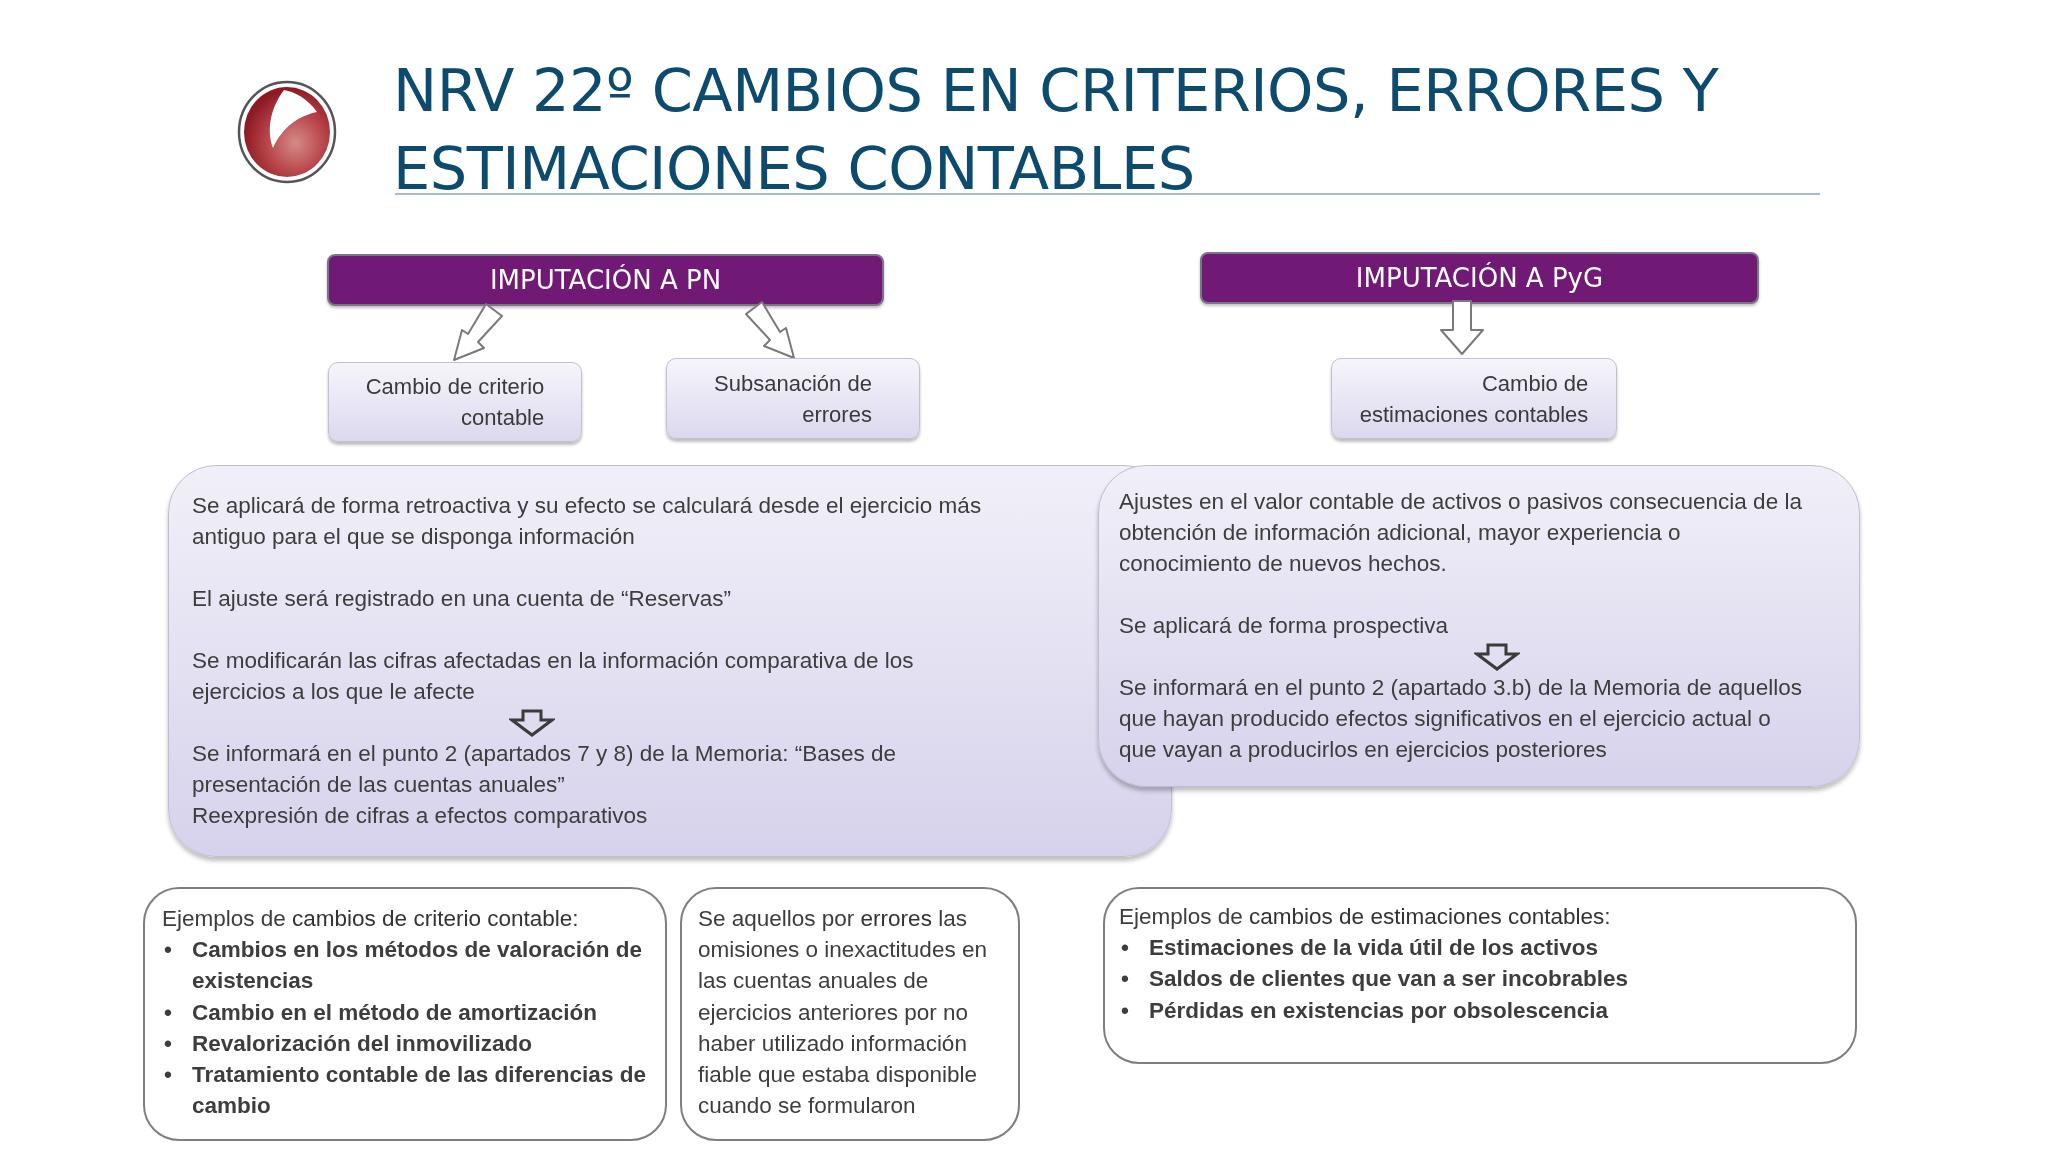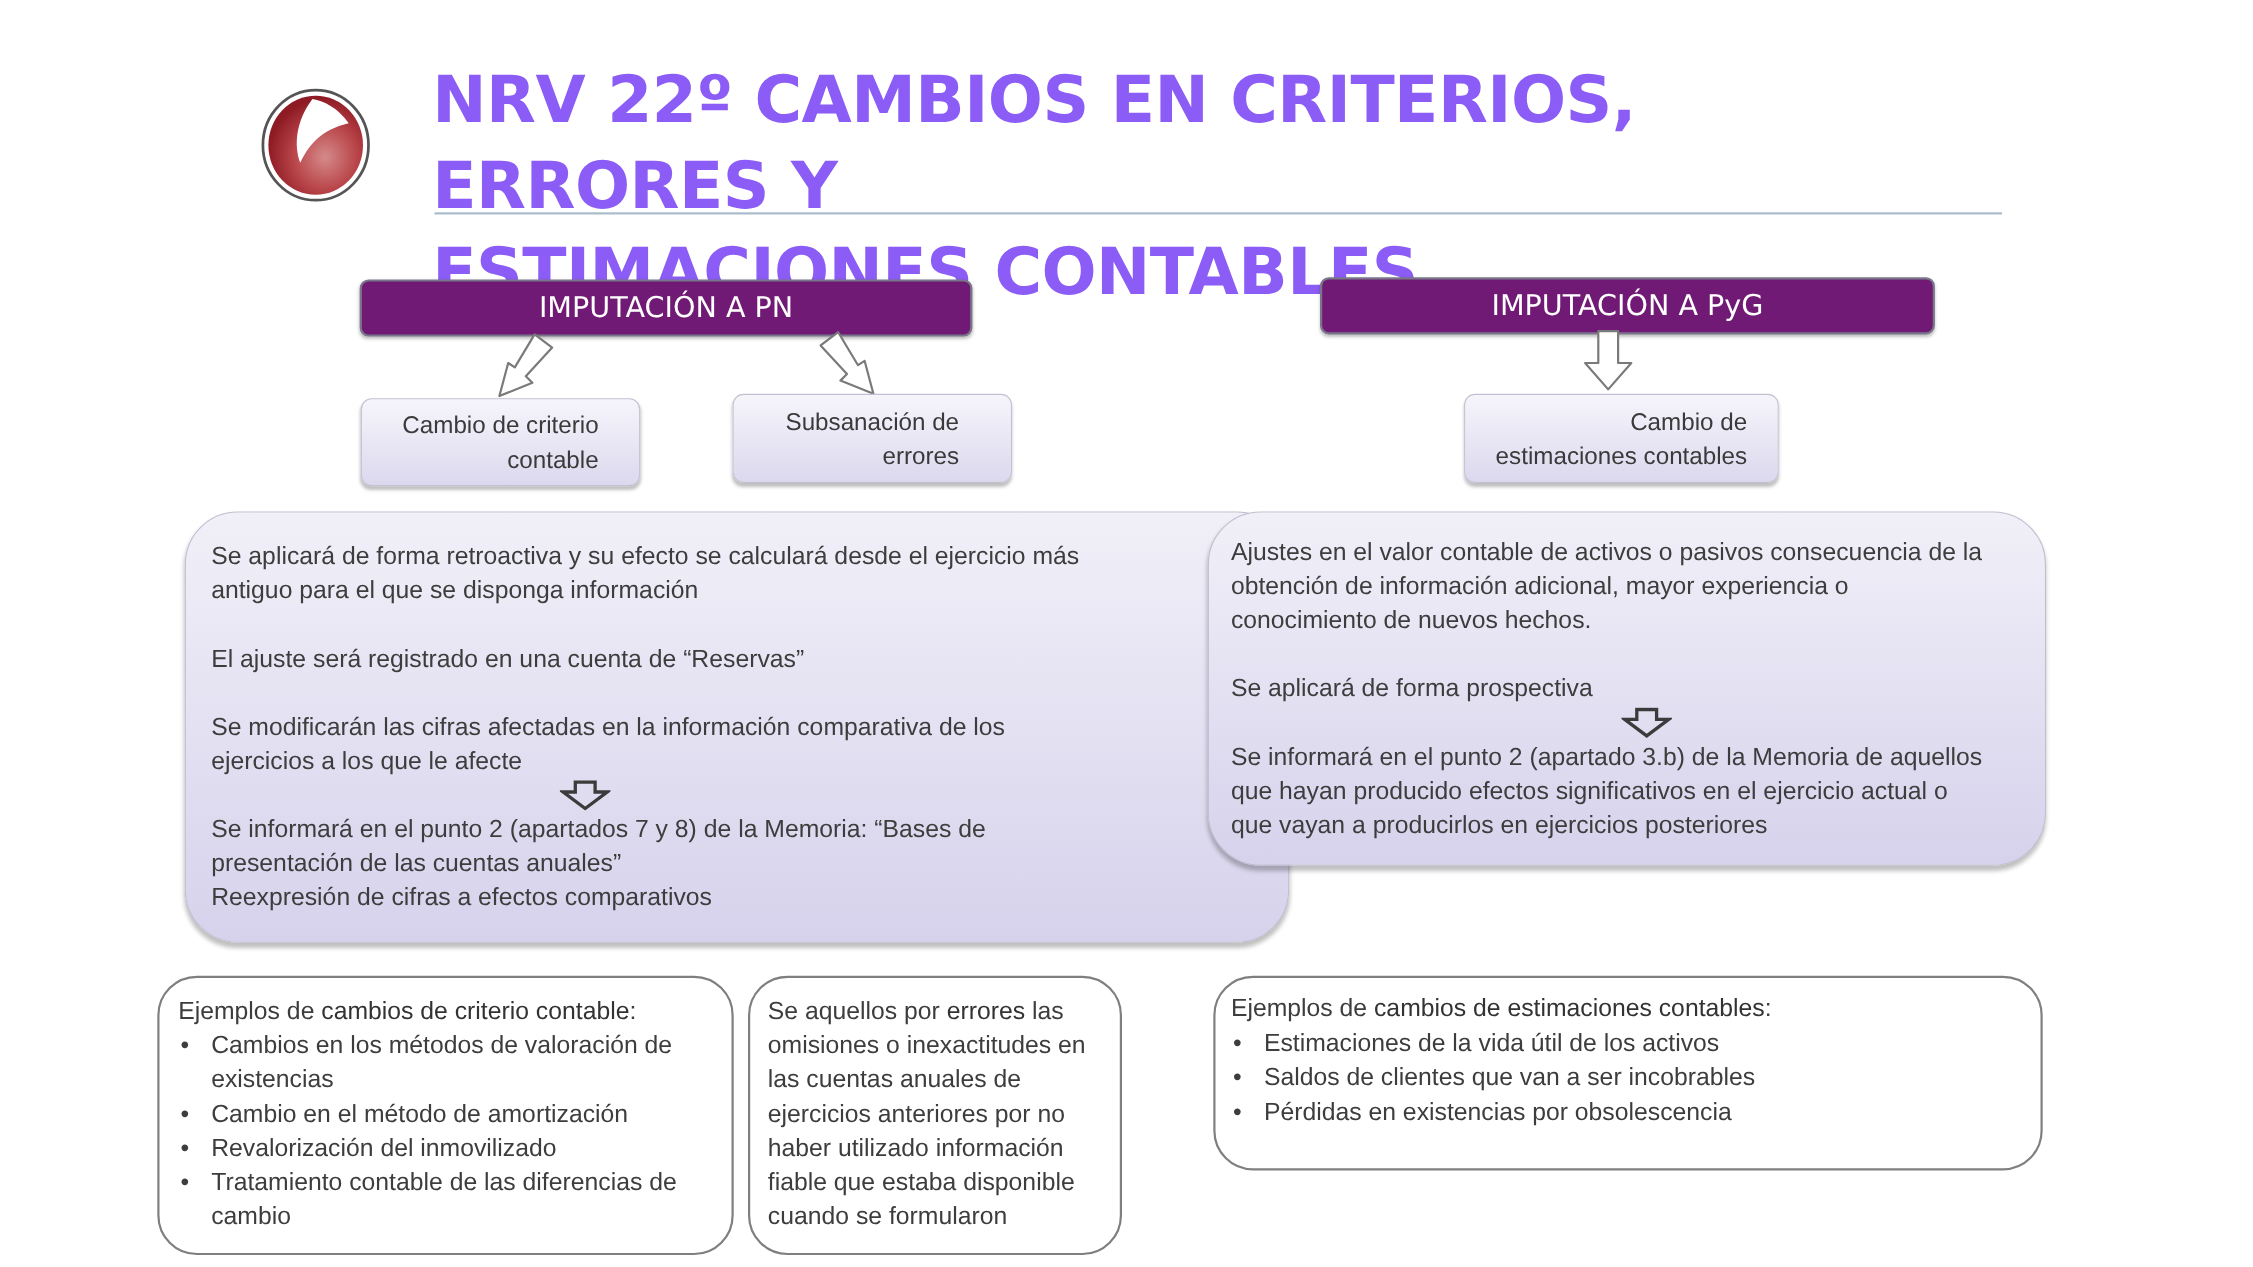--- a/index.html
+++ b/index.html
@@ -8,22 +8,22 @@
     font-family: "Liberation Sans", "DejaVu Sans", sans-serif; color: #3b3b3b;
   }
   .abs { position: absolute; }
 
   
   .logo { left: 237px; top: 80px; width: 100px; height: 104px; }
 
   
   .title {
     left: 393px; top: 52px; width: 1420px;
-    font-family: "DejaVu Sans", sans-serif; font-weight: bold;
-    font-size: 59px; line-height: 78px; color: #8b5cf6; letter-spacing: -0.5px;
+    font-family: "DejaVu Sans", sans-serif; font-weight: normal;
+    font-size: 59px; line-height: 78px; color: #0c4a6e; letter-spacing: -0.5px;
   }
   .title-rule { left: 395px; top: 193px; width: 1425px; height: 2px; background: #a9bccc; }
 
   
   .hdr {
     background: #701a75; border: 2px solid #7a7689; border-radius: 8px;
     color: #ffffff; font-size: 26px; font-family: "DejaVu Sans", sans-serif;
     display: flex; align-items: center; justify-content: center;
     box-shadow: 0 2px 3px rgba(0,0,0,0.25);
   }
@@ -58,21 +58,21 @@
 
   
   .ex {
     background: #ffffff; border: 2px solid #7f7f7f; border-radius: 36px;
     box-sizing: border-box; font-size: 22.5px; line-height: 31.2px; color: #3d3d3d;
   }
   .ex-criterio   { left: 143px; top: 887px; width: 524px; height: 254px; padding: 14px 18px 0 17px; }
   .ex-errores    { left: 680px; top: 887px; width: 340px; height: 254px; padding: 14px 10px 0 16px; }
   .ex-estim      { left: 1103px; top: 887px; width: 754px; height: 177px; padding: 12px 18px 0 14px; }
   .ex ul { list-style: none; margin: 0; padding: 0; }
-  .ex li { position: relative; padding-left: 30px; }
+  .ex li { position: relative; padding-left: 30px; font-weight: bold; }
   .ex li::before { content: "\2022"; position: absolute; left: 2px; top: 0; }
   .ex b { font-weight: normal; color: #333; }
 </style>
 </head>
 <body>
 
 <div class="abs logo">
   <svg width="100" height="104" viewBox="0 0 100 104">
     <defs>
       <radialGradient id="lg" cx="60%" cy="62%" r="60%">

